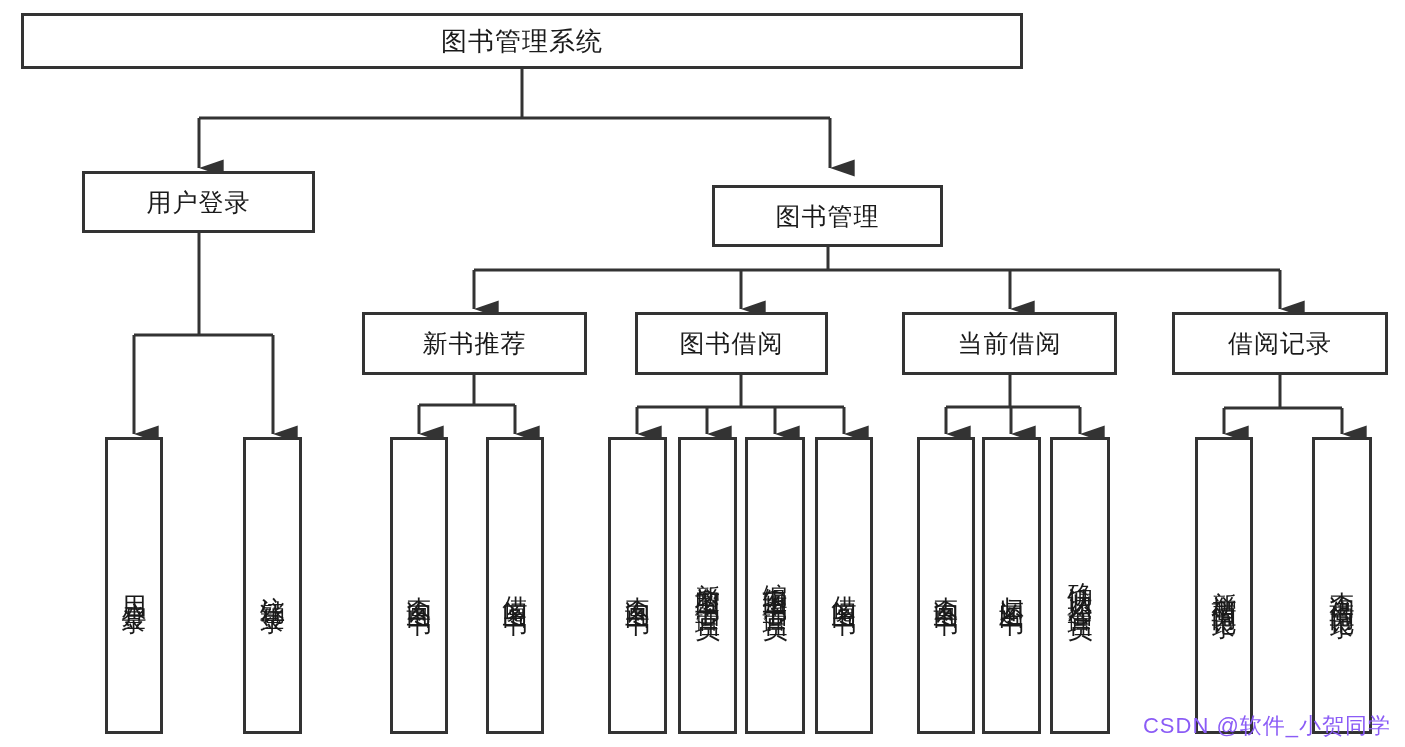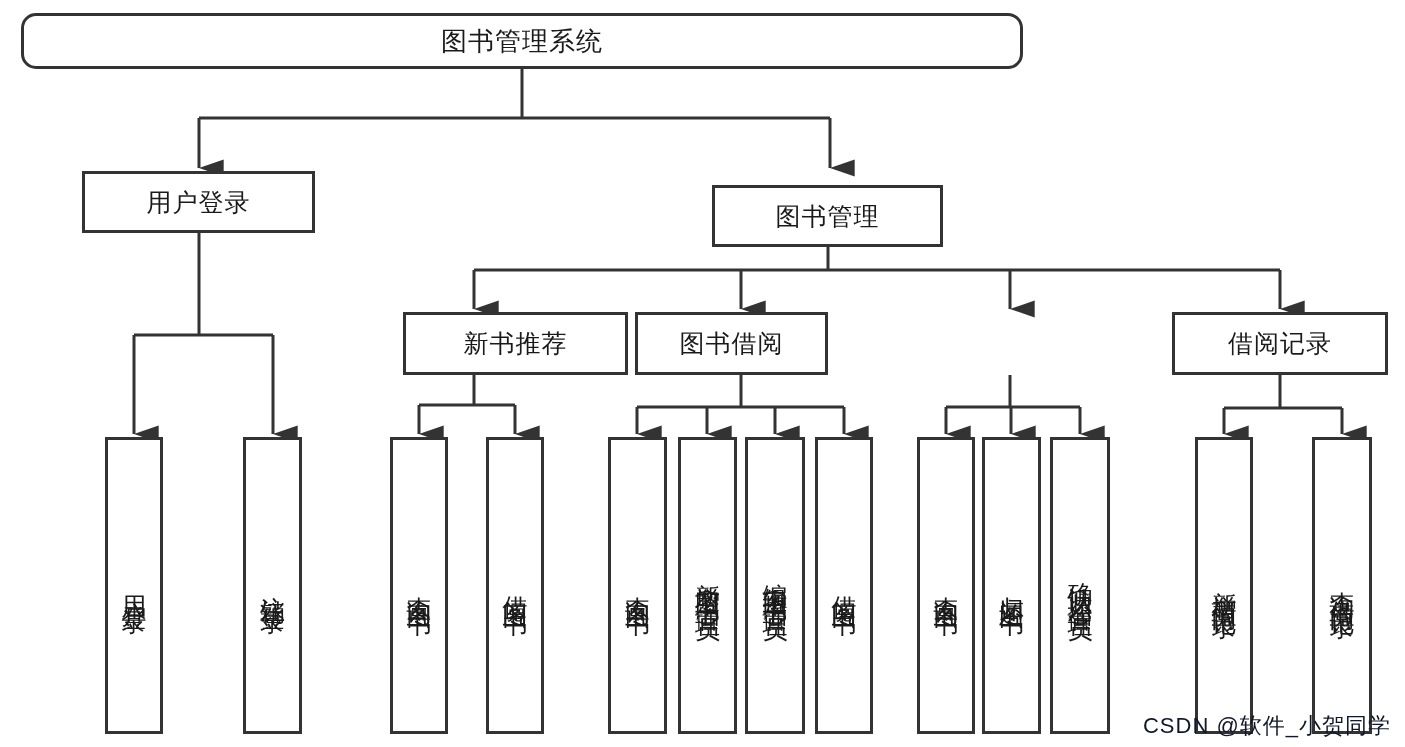--- a/index.html
+++ b/index.html
@@ -26,34 +26,34 @@
     position: absolute;
     box-sizing: border-box;
     background: #ffffff;
     border: 3px solid #333333;
     display: flex;
     align-items: center;
     justify-content: center;
     color: #1a1a1a;
   }
   .node.h { font-size: 25px; letter-spacing: 1px; }
-  .node.root { font-size: 26px; border-radius: 15px; }
+  .node.root { font-size: 26px; }
   .node.leaf {
     writing-mode: vertical-rl;
     text-orientation: mixed;
     font-size: 25px;
     letter-spacing: 5px;
     line-height: 1;
   }
   .watermark {
     position: absolute;
     right: 14px;
     bottom: 6px;
     font-size: 22px;
-    color: #0f172a;
+    color: #8b5cf6;
     letter-spacing: 1px;
     white-space: nowrap;
   }
 </style>
 </head>
 <body>
 
 <div class="canvas">
 
   <svg class="connectors" viewBox="0 0 1405 747" xmlns="http://www.w3.org/2000/svg">
@@ -102,22 +102,23 @@
     <path class="line" d="M1224,408 H1342"></path>
     <path class="line" d="M1224,408 V434" marker-end="url(#arrow)"></path>
     <path class="line" d="M1342,408 V434" marker-end="url(#arrow)"></path>
   </svg>
 
   <div class="node h root" style="left:21px; top:13px; width:1002px; height:56px;">图书管理系统</div>
 
   <div class="node h" style="left:82px; top:171px; width:233px; height:62px;">用户登录</div>
   <div class="node h" style="left:712px; top:185px; width:231px; height:62px;">图书管理</div>
 
-  <div class="node h" style="left:362px; top:312px; width:225px; height:63px;margin-left:41px;">新书推荐</div>
+  <div class="node h" style="left:362px; top:312px; width:225px; height:63px;">新书推荐</div>
   <div class="node h" style="left:635px; top:312px; width:193px; height:63px;">图书借阅</div>
+  <div class="node h" style="left:902px; top:312px; width:215px; height:63px;">当前借阅</div>
   <div class="node h" style="left:1172px; top:312px; width:216px; height:63px;">借阅记录</div>
 
   <div class="node leaf" style="left:105px; top:437px; width:58px; height:297px;">用户登录</div>
   <div class="node leaf" style="left:243px; top:437px; width:59px; height:297px;">注销登录</div>
 
   <div class="node leaf" style="left:390px; top:437px; width:58px; height:297px;">查询图书</div>
   <div class="node leaf" style="left:486px; top:437px; width:58px; height:297px;">借阅图书</div>
 
   <div class="node leaf" style="left:608px; top:437px; width:59px; height:297px;">查询图书</div>
   <div class="node leaf" style="left:678px; top:437px; width:59px; height:297px;">新增图书（管理员）</div>

